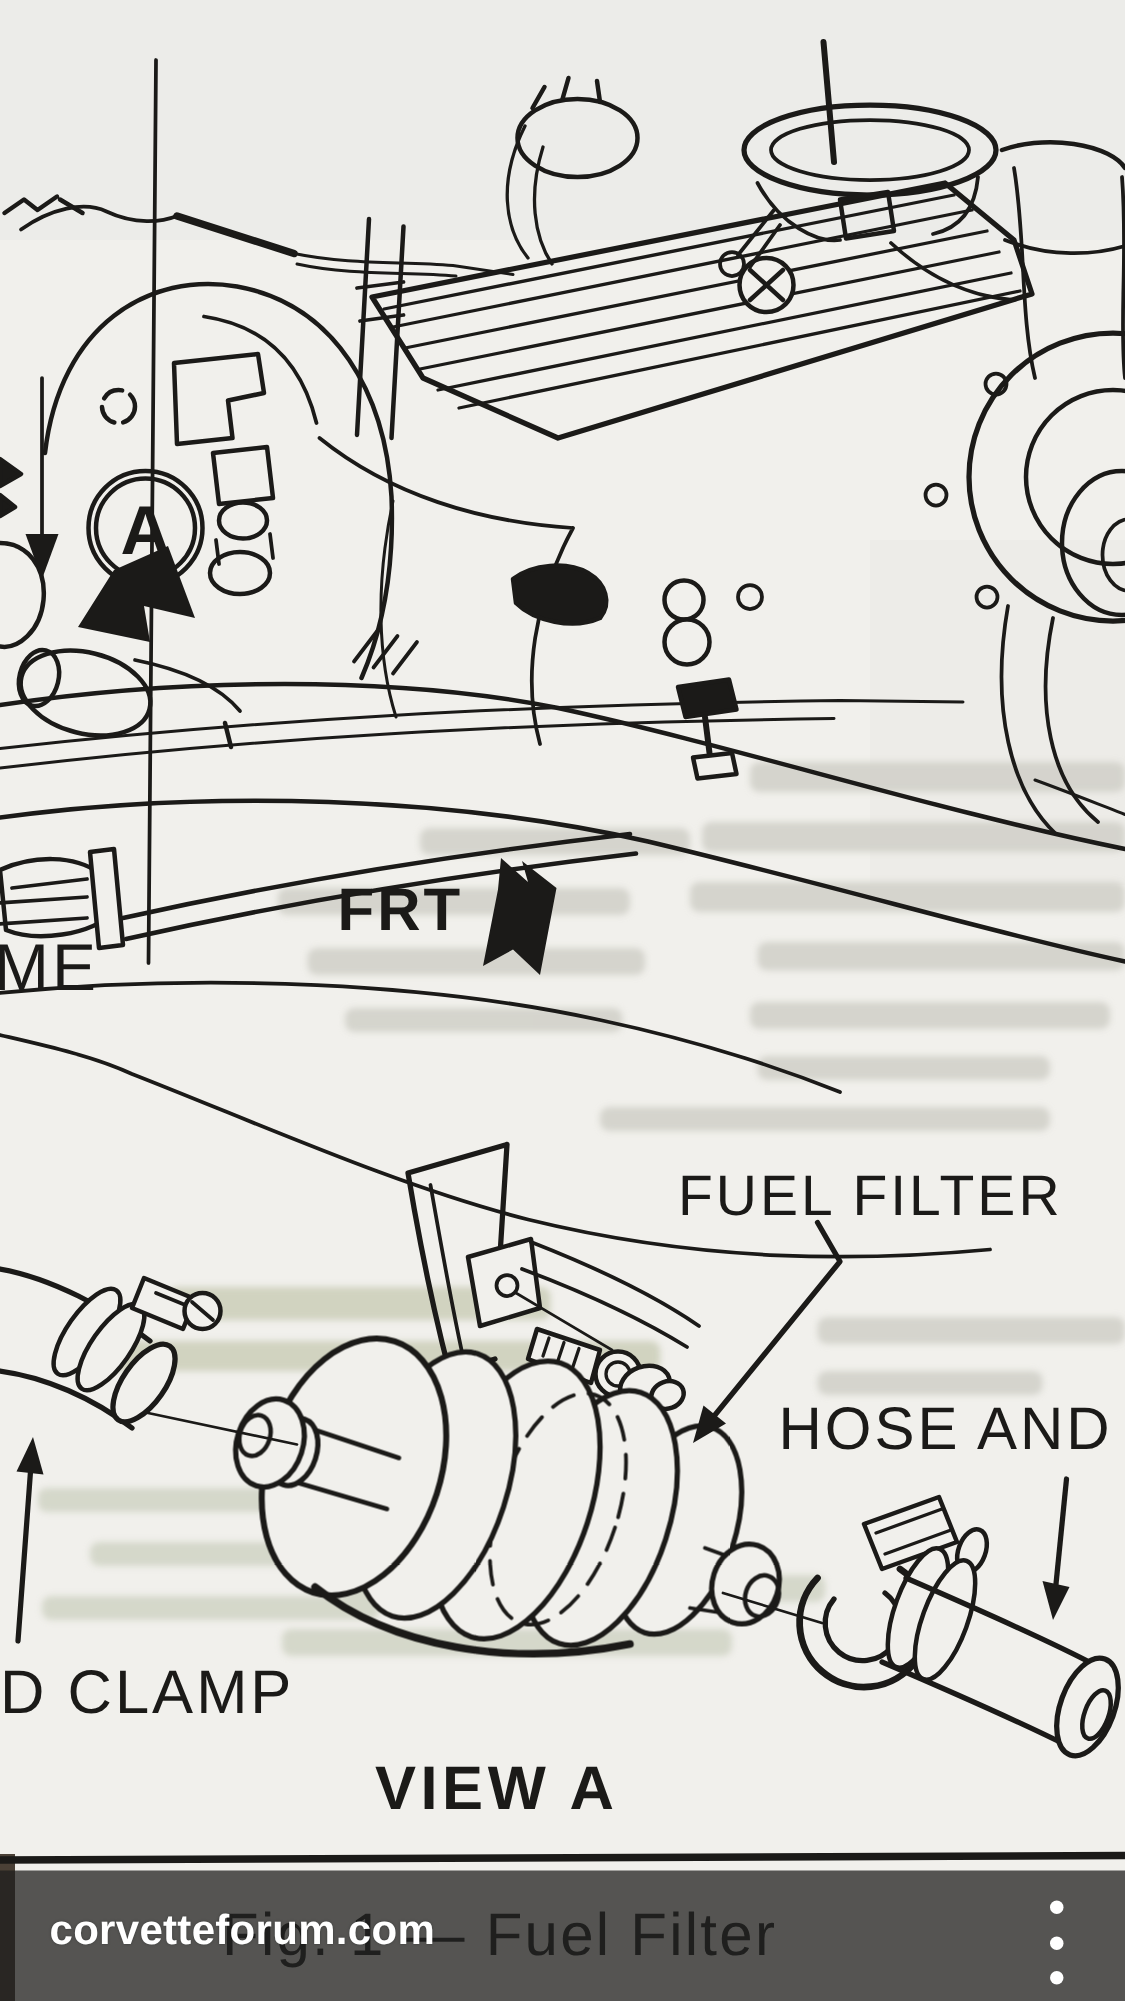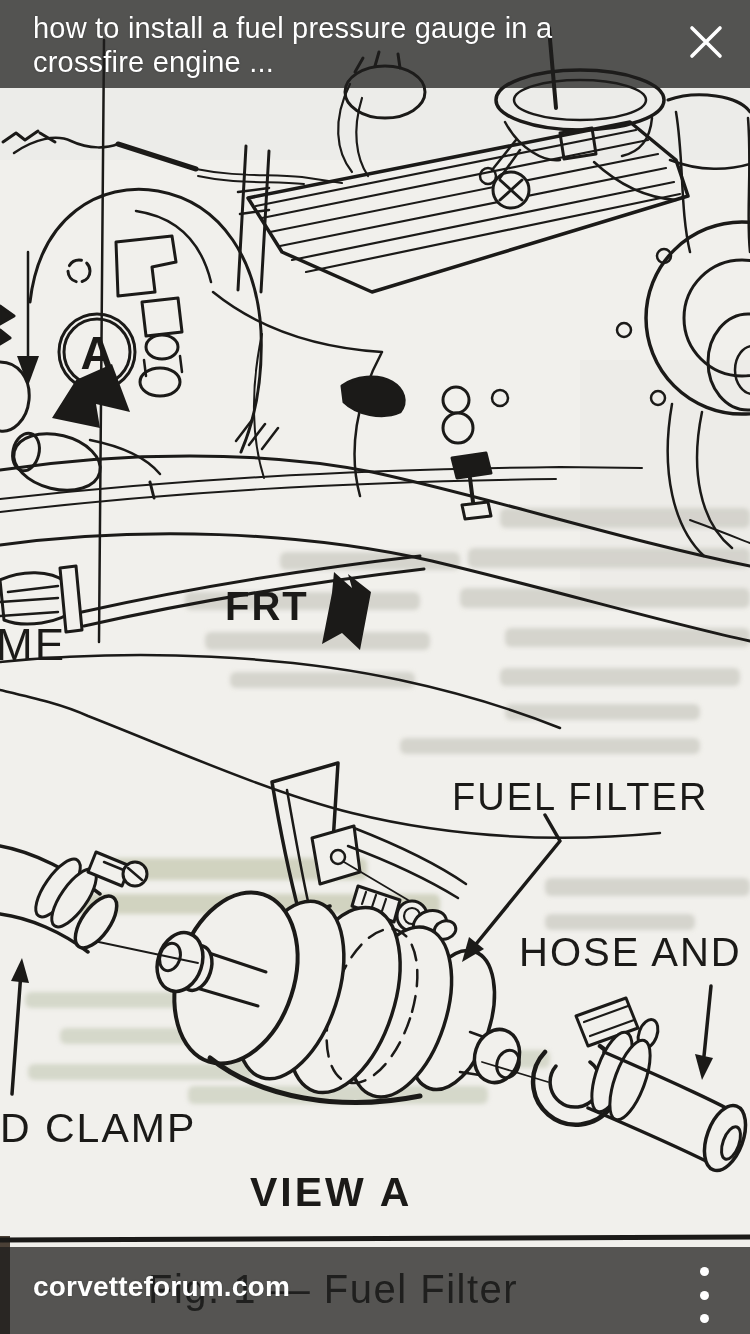--- a/index.html
+++ b/index.html
@@ -239,31 +239,20 @@
       <text x="225" y="620" font-size="40" font-weight="bold" letter-spacing="2">FRT</text>
       <text x="97" y="369" font-size="46" font-weight="bold" text-anchor="middle">A</text>
       <text x="452" y="810" font-size="38" letter-spacing="2">FUEL FILTER</text>
       <text x="519" y="966" font-size="40" letter-spacing="2">HOSE AND</text>
       <text x="0" y="1142" font-size="41" letter-spacing="2">D CLAMP</text>
       <text x="250" y="1206" font-size="41" font-weight="bold" letter-spacing="3">VIEW A</text>
       <text x="148" y="1303" font-size="40" fill="#262624" letter-spacing="1.5">Fig. 1 — Fuel Filter</text>
     </g>
   </svg>
 
-  <div id="top-bar" class="bar">
-    <div class="query-title">
-      <div>how to install a fuel pressure gauge in a</div>
-      <div>crossfire engine ...</div>
-    </div>
-    <div id="close-btn">
-      <svg width="44" height="44" viewBox="0 0 44 44">
-        <path d="M8,8 L36,36 M36,8 L8,36" stroke="#ffffff" stroke-width="3.6" stroke-linecap="round" fill="none"></path>
-      </svg>
-    </div>
-  </div>
 
   <div id="bottom-bar" class="bar">
     <a id="source-link">corvetteforum.com</a>
     <div id="menu-btn">
       <span class="dot"></span>
       <span class="dot"></span>
       <span class="dot"></span>
     </div>
   </div>
 

